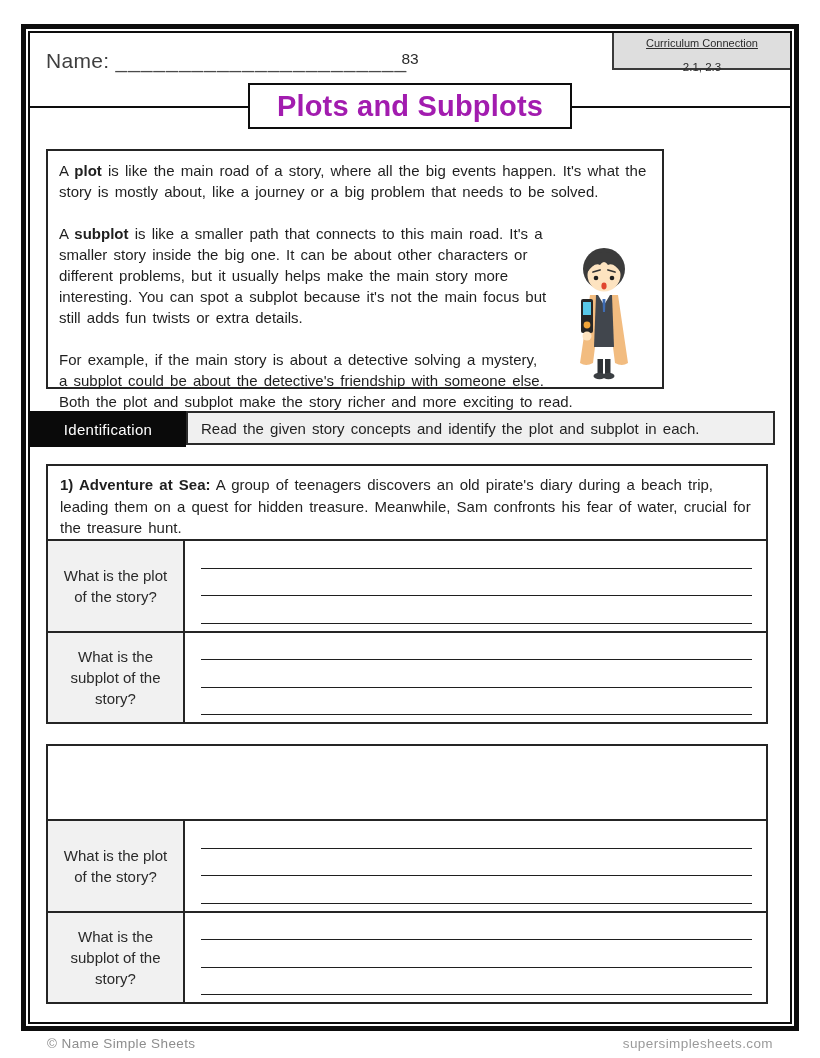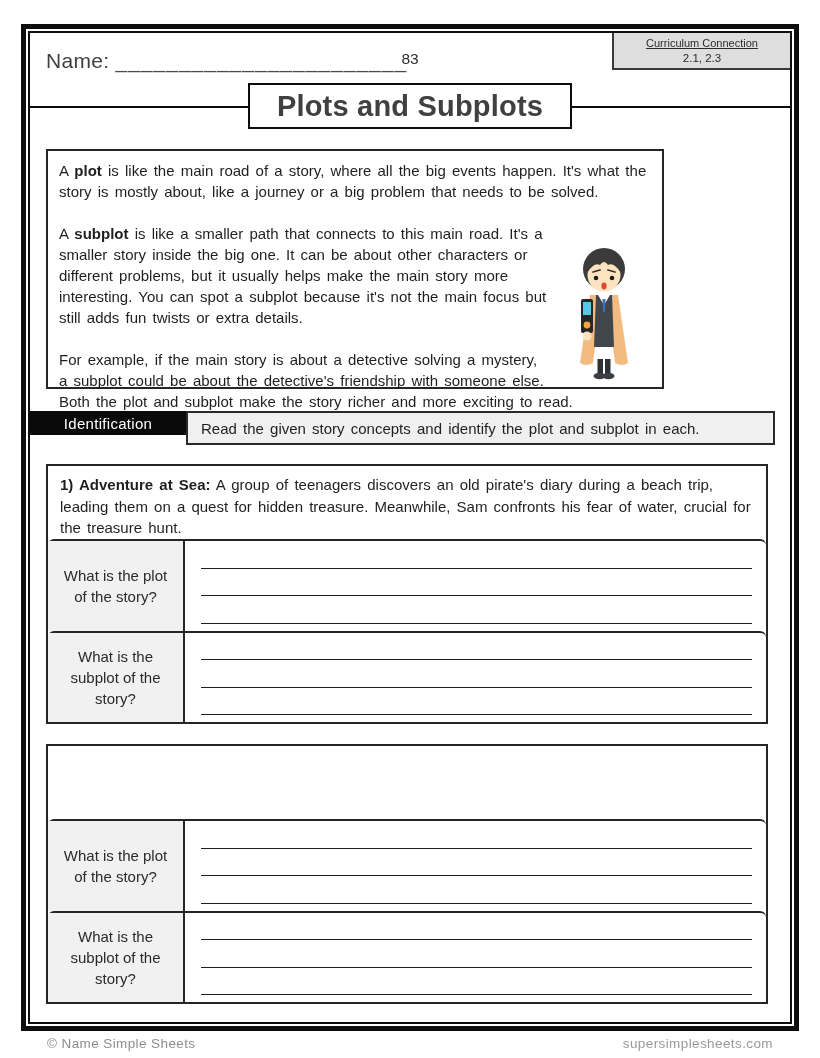--- a/index.html
+++ b/index.html
@@ -19,58 +19,58 @@
   
   .name-row { position:absolute; left:16px; top:16px; font-size:21px; color:#3f3f3f; letter-spacing:.3px; white-space:nowrap; }
   .name-line { color:#4a4a4a; letter-spacing:1px; }
   .page-number { position:absolute; left:0; right:0; top:17px; text-align:center; font-size:15.5px; color:#2b2b2b; }
   .curriculum-box {
     position:absolute; top:0; right:0; width:178px; height:37px;
     background:#dedede; border:2px solid #3a3a3a; border-top:none; border-right:none;
     text-align:center; padding-top:4px; color:#2b2b2b;
   }
   .curriculum-box .cc-title { font-size:11px; text-decoration:underline; display:block; }
-  .curriculum-box .cc-codes { font-size:11.5px; display:block; margin-top:3px; }
+  .curriculum-box .cc-codes { font-size:11.5px; display:block; margin-top:12px; }
   .header-rule { position:absolute; left:0; right:0; top:73px; border-top:2.5px solid #0d0d0d; }
   .title-box {
     position:absolute; left:50%; transform:translateX(-50%); top:50px; width:324px; height:46px;
     background:#fff; border:2px solid #0d0d0d; z-index:2;
     display:flex; align-items:center; justify-content:center;
-    font-size:29px; font-weight:bold; letter-spacing:.2px; color:#404040;
+    font-size:29px; font-weight:bold; letter-spacing:.2px; color:#a21caf;
   }
   
   .intro-box {
     position:absolute; left:16px; top:116px; width:618px; height:240px;
     border:2px solid #252525; padding:9px 11px 0 11px;
     font-size:15px; line-height:21px; word-spacing:2px; color:#1f1f1f;
   }
   .intro-box p { margin:0 0 21px 0; }
   .detective-float { float:right; width:94px; height:158px; margin-left:8px; display:flex; align-items:flex-end; justify-content:center; }
   
   .ident-label {
-    position:absolute; left:0; top:378px; width:156px; height:24px;
+    position:absolute; left:0; top:378px; width:156px; height:36px;
     background:#0a0a0a; color:#fff; display:flex; align-items:center; justify-content:center;
     font-size:15px; letter-spacing:.3px;
   }
   .ident-instruction {
     position:absolute; left:156px; top:378px; width:589px; height:34px;
     background:#f0f0f0; border:2px solid #2a2a2a;
     display:flex; align-items:center; padding-left:13px;
     font-size:15px; word-spacing:2px; color:#1f1f1f;
   }
   
   .qbox {
     position:absolute; left:16px; width:722px; height:260px;
     border:2px solid #252525; background:#fff;
   }
   .qbox.q1 { top:431px; }
   .qbox.q2 { top:711px; }
   .qtext { padding:8px 12px 0 12px; font-size:15px; line-height:21.5px; word-spacing:2px; color:#1f1f1f; }
   .qtable { position:absolute; left:0; right:0; top:73px; bottom:0; display:flex; flex-direction:column; }
-  .qrow { flex:1; display:flex; border-top:2px solid #252525;border-radius:6px; }
+  .qrow { flex:1; display:flex; border-top:2px solid #252525; }
   .qlabel {
     width:137px; background:#f1f1f1; border-right:2px solid #252525;
     display:flex; align-items:center; justify-content:center; text-align:center;
     font-size:15px; line-height:21px; padding:0 12px; color:#2a2a2a;
   }
   .qlines { flex:1; display:flex; flex-direction:column; padding:0 14px 7px 16px; }
   .answer-line { flex:1; border-bottom:1.7px solid #1f1f1f; cursor:text; }
   
   .footer-left  { position:absolute; left:47px;  top:1036px; font-size:13.5px; color:#8d8d8d; letter-spacing:.4px; }
   .footer-right { position:absolute; right:47px; top:1036px; font-size:13.5px; color:#9a9a9a; letter-spacing:.4px; }

